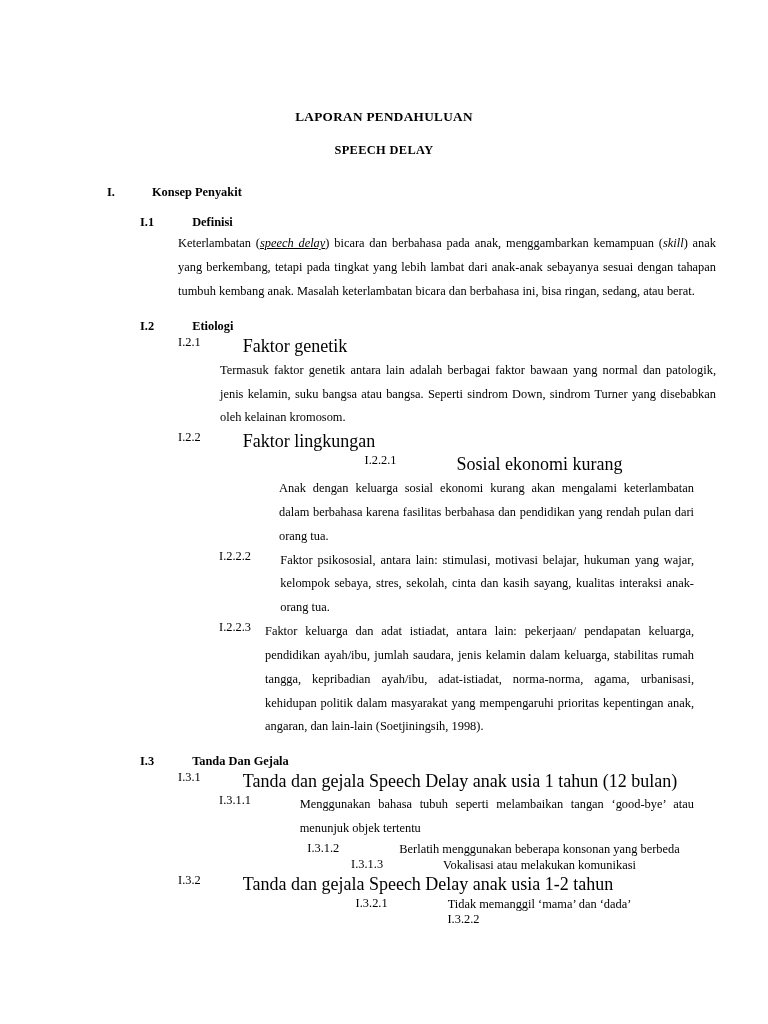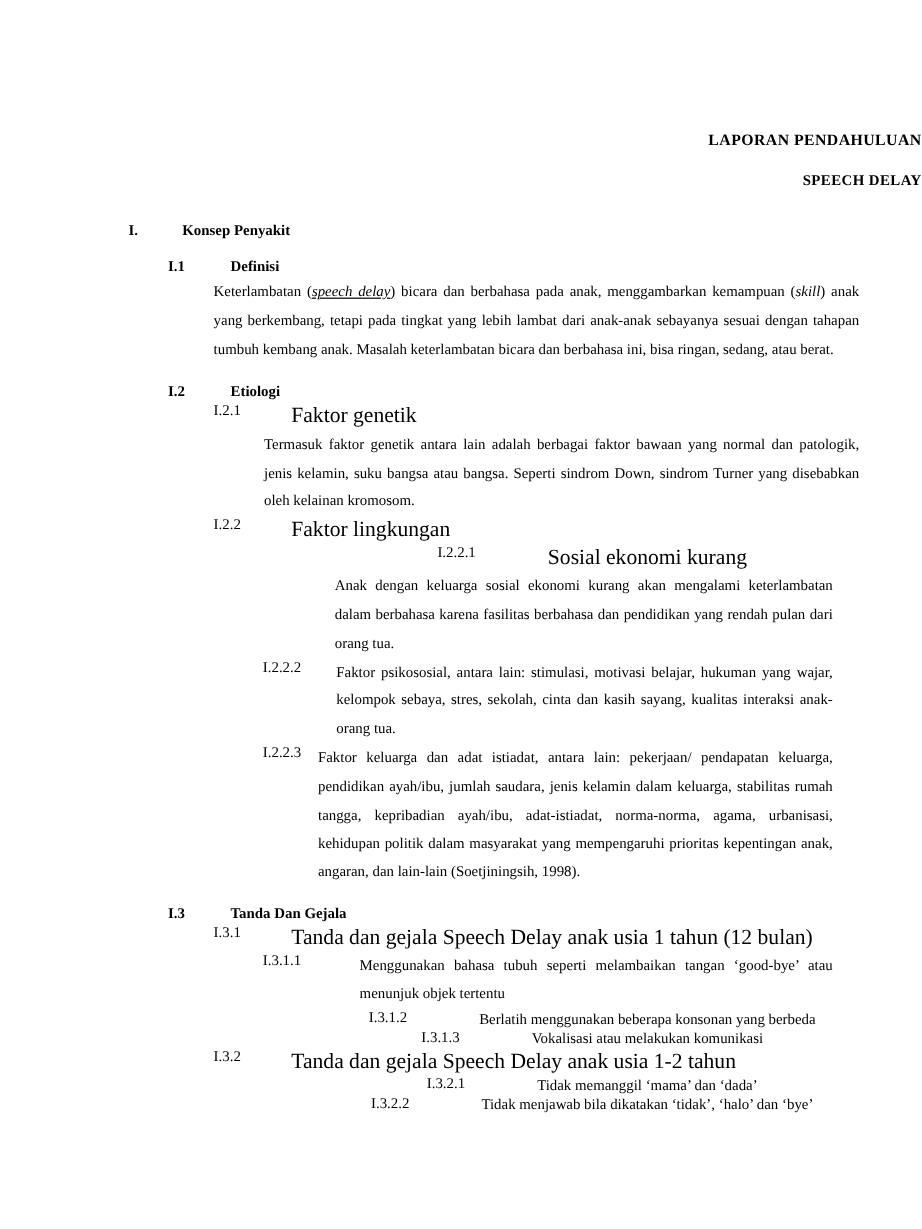--- a/index.html
+++ b/index.html
@@ -20,21 +20,21 @@
     position: relative;
     width: 768px;
     height: 1024px;
     background: #ffffff;
     padding: 0;
   }
 
   
   .doc-title-block {
     padding-top: 110px;
-    text-align: right;
+    text-align: center;
   }
   .doc-title {
     font-size: 13.2px;
     font-weight: bold;
     letter-spacing: 0.35px;
     line-height: 1.0;
     margin: 0;
   }
   .doc-subtitle {
     font-size: 12.4px;
@@ -241,17 +241,16 @@
 
     <div class="row lvl4">
       <span class="num">I.3.2.1</span>
       <span class="gap-4"></span>
       <span class="tight">Tidak memanggil ‘mama’ dan ‘dada’</span>
     </div>
 
     <div class="row lvl4">
       <span class="num">I.3.2.2</span>
       <span class="gap-4"></span>
-      <span class="tight">Tidak menjawab bila dikatakan ‘tidak’, ‘halo’ dan ‘bye’</span>
     </div>
 
   </div>
 </div>
 
 </body></html>

